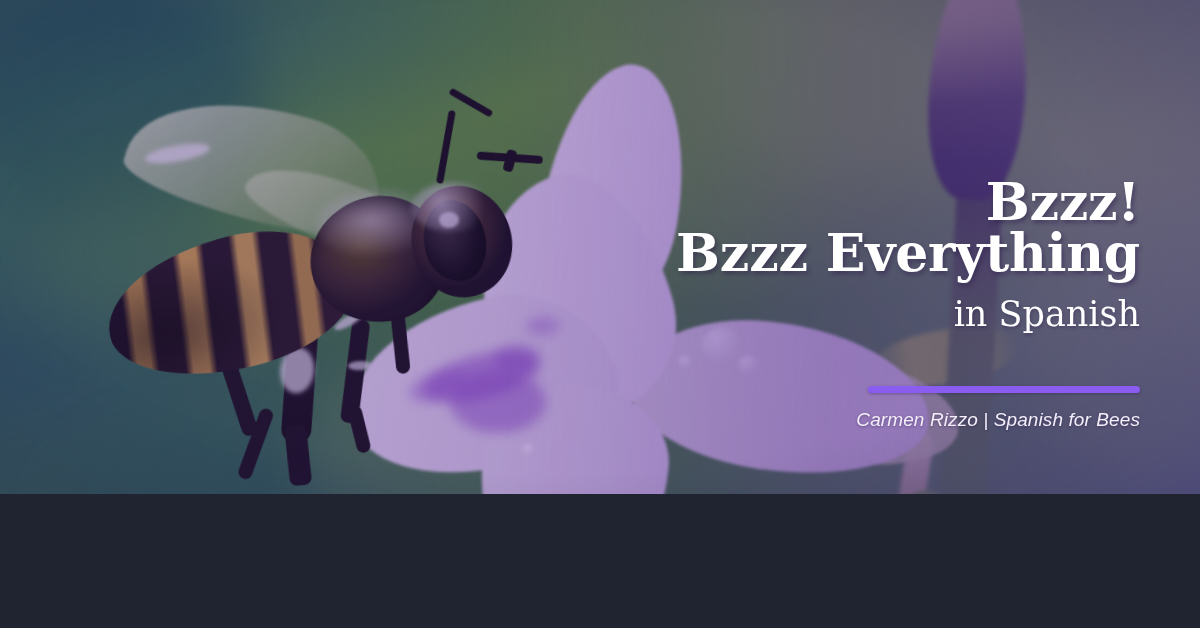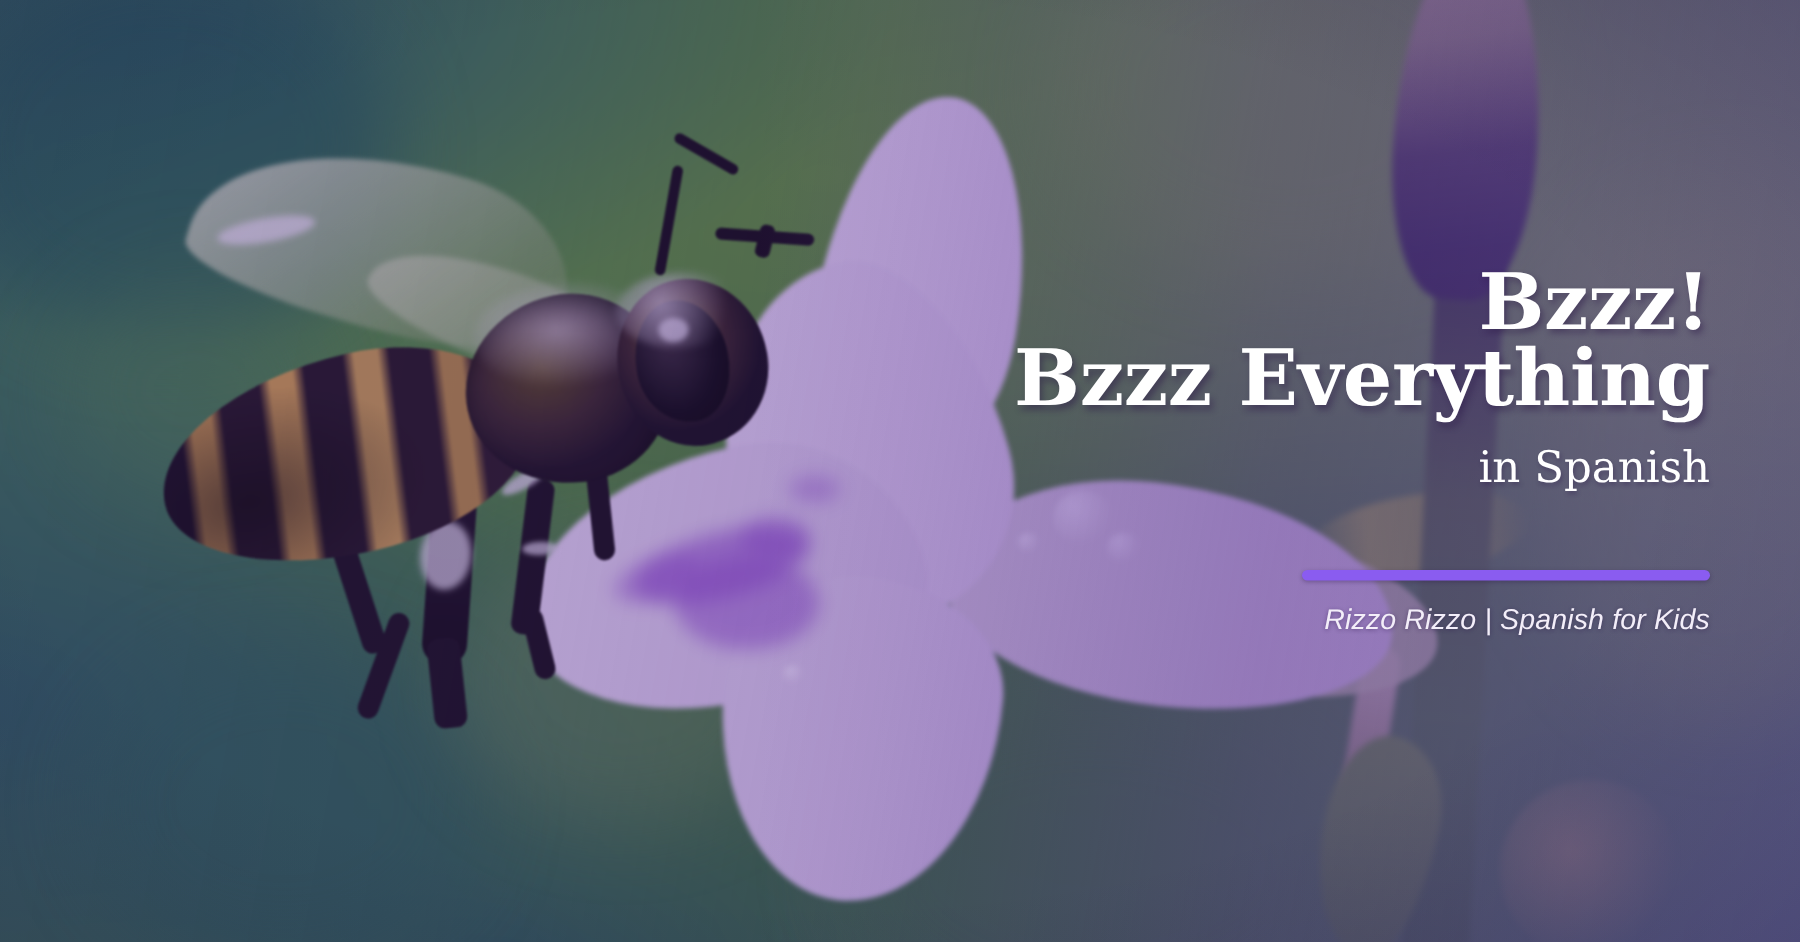--- a/index.html
+++ b/index.html
@@ -1,21 +1,21 @@
 <!DOCTYPE html>
 <html><head>
 <meta charset="utf-8">
 <style>
   * { margin:0; padding:0; box-sizing:border-box; }
   html,body { background:#1f2430; }
   body { font-family:"Liberation Sans", sans-serif; }
 
   .banner{
     position:relative;
-    width:1200px; height:628px;
+    width:1200px; height:494px;
     overflow:hidden;
     background:#000000;
   }
 
   
   .photo{ position:absolute; inset:0; overflow:hidden; }
 
   .bg-base{
     position:absolute; inset:-6%;
     background:
@@ -207,21 +207,21 @@
     white-space:nowrap;
   }
   .headline .l1r{ font-size:52px; display:block; }
   .headline .l2r{ font-size:52px; display:block; }
   .headline .l3r{ font-size:52px; display:block; }
 
   .subtitle{
     font-family:"DejaVu Serif", serif;
     font-weight:normal;
     color:#ffffff;
-    font-size:29px;
+    font-size:35px;
     line-height:1;
     margin-top:18px;
     text-shadow:1px 2px 3px rgba(40,20,70,.32);
   }
   .rule{
     width:272px; height:7px; border-radius:4px;
     background:#8a5cf0;
     margin-top:54px;
     box-shadow:0 1px 3px rgba(40,20,70,.35);
   }
@@ -307,16 +307,16 @@
     <div class="vignette"></div>
   </div>
 
   <div class="content">
     <h1 class="headline">
       <span class="l1r">Bzzz!</span>
       <span class="l2r">Bzzz Everything</span>
     </h1>
     <div class="subtitle">in Spanish</div>
     <div class="rule"></div>
-    <div class="byline">Rizzo Rizzo | Spanish for Kids</div>
+    <div class="byline">Carmen Rizzo | Spanish for Bees</div>
   </div>
 
 </div>
 
 </body></html>

